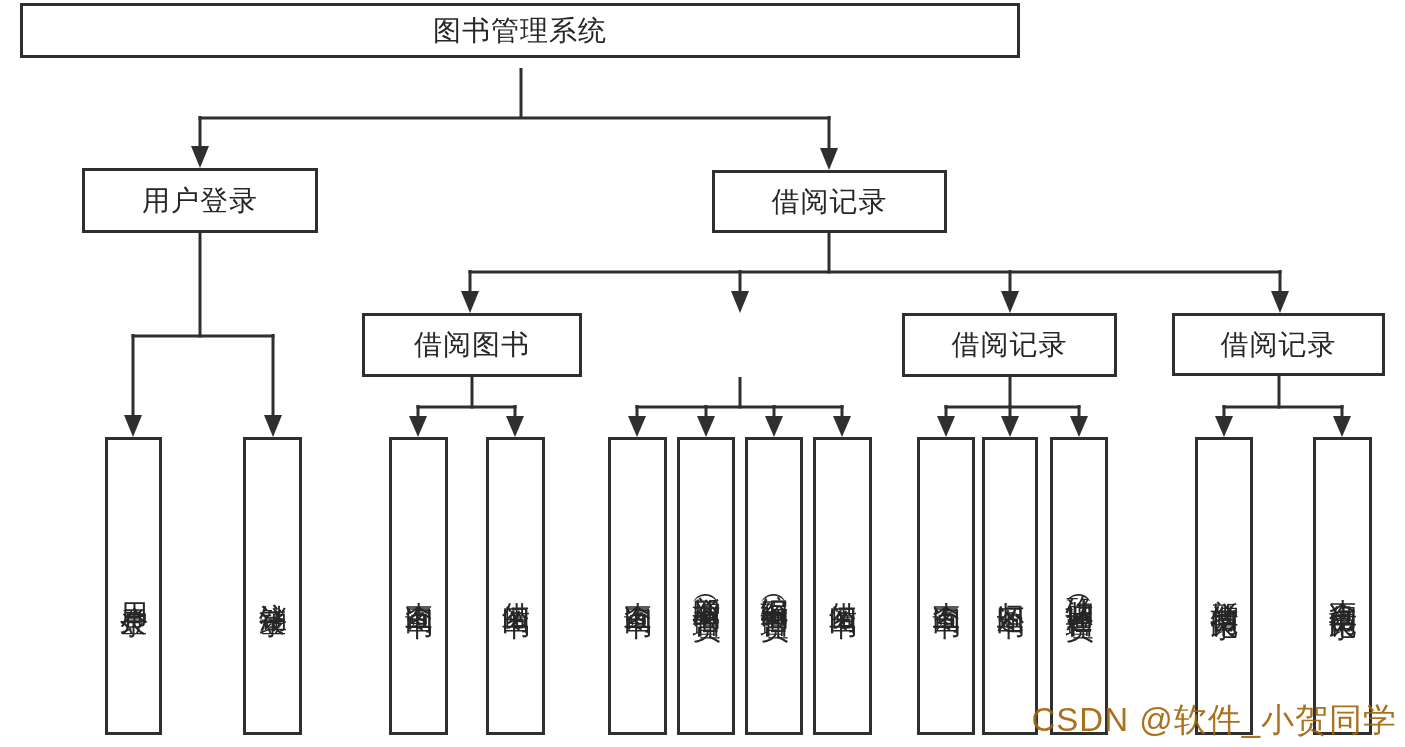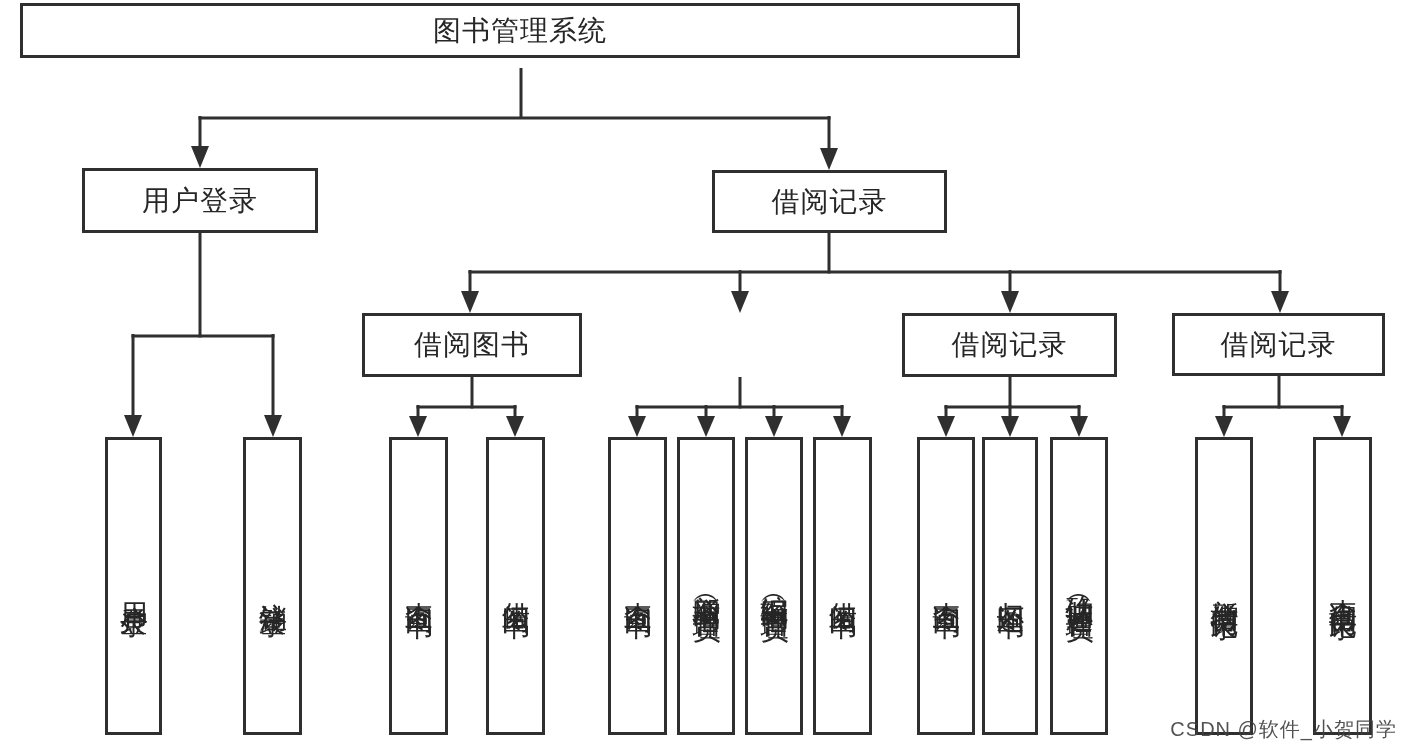--- a/index.html
+++ b/index.html
@@ -28,23 +28,23 @@
     writing-mode:vertical-rl;
     text-orientation:mixed;
     letter-spacing:3px;
     line-height:1.0;
     white-space:nowrap;
   }
   #watermark{
     position:absolute;
     right:8px;
     bottom:4px;
-    font-size:20px;
+    font-size:33px;
     letter-spacing:1px;
-    color:#404040;
+    color:#a16207;
     z-index:3;
     opacity:0.9;
   }
 </style>
 </head>
 <body>
 
 <div id="canvas">
 
   <svg id="wires" viewBox="0 0 1405 747" xmlns="http://www.w3.org/2000/svg">

